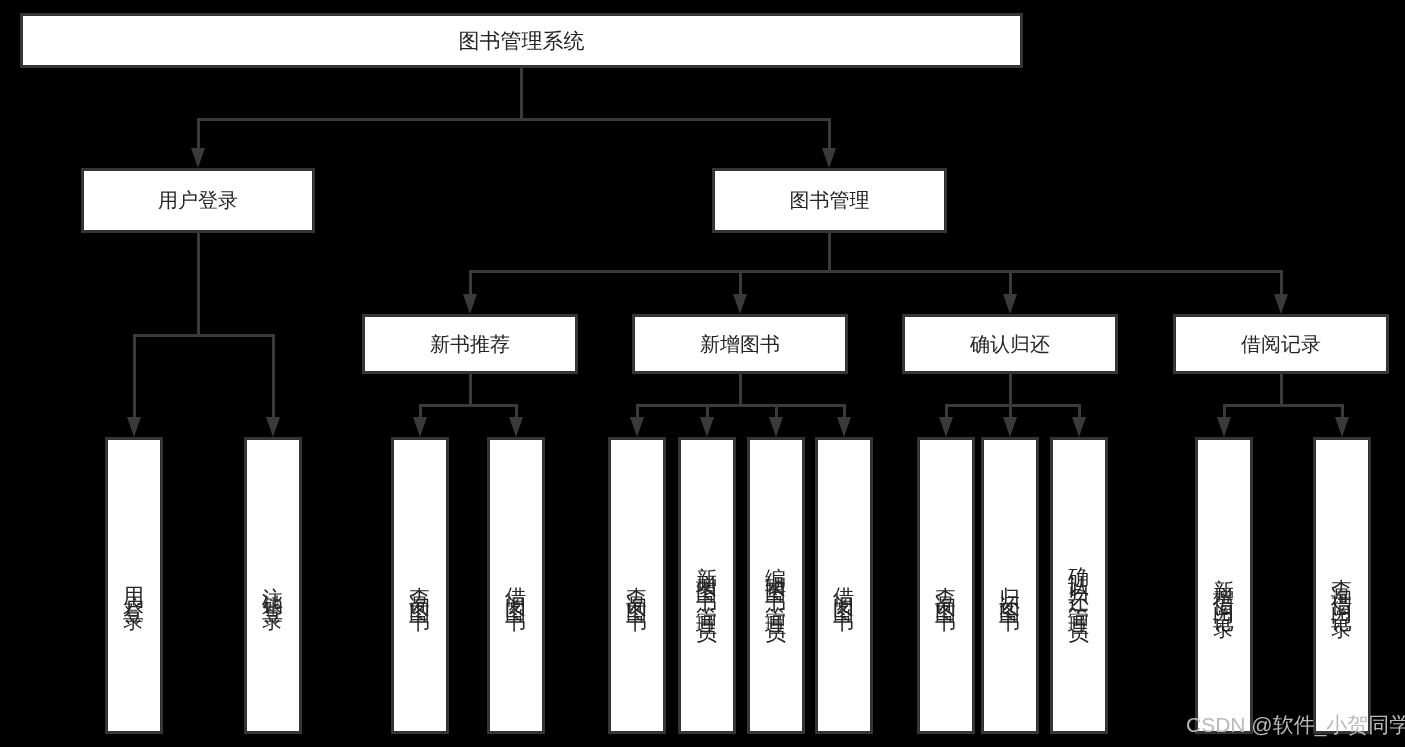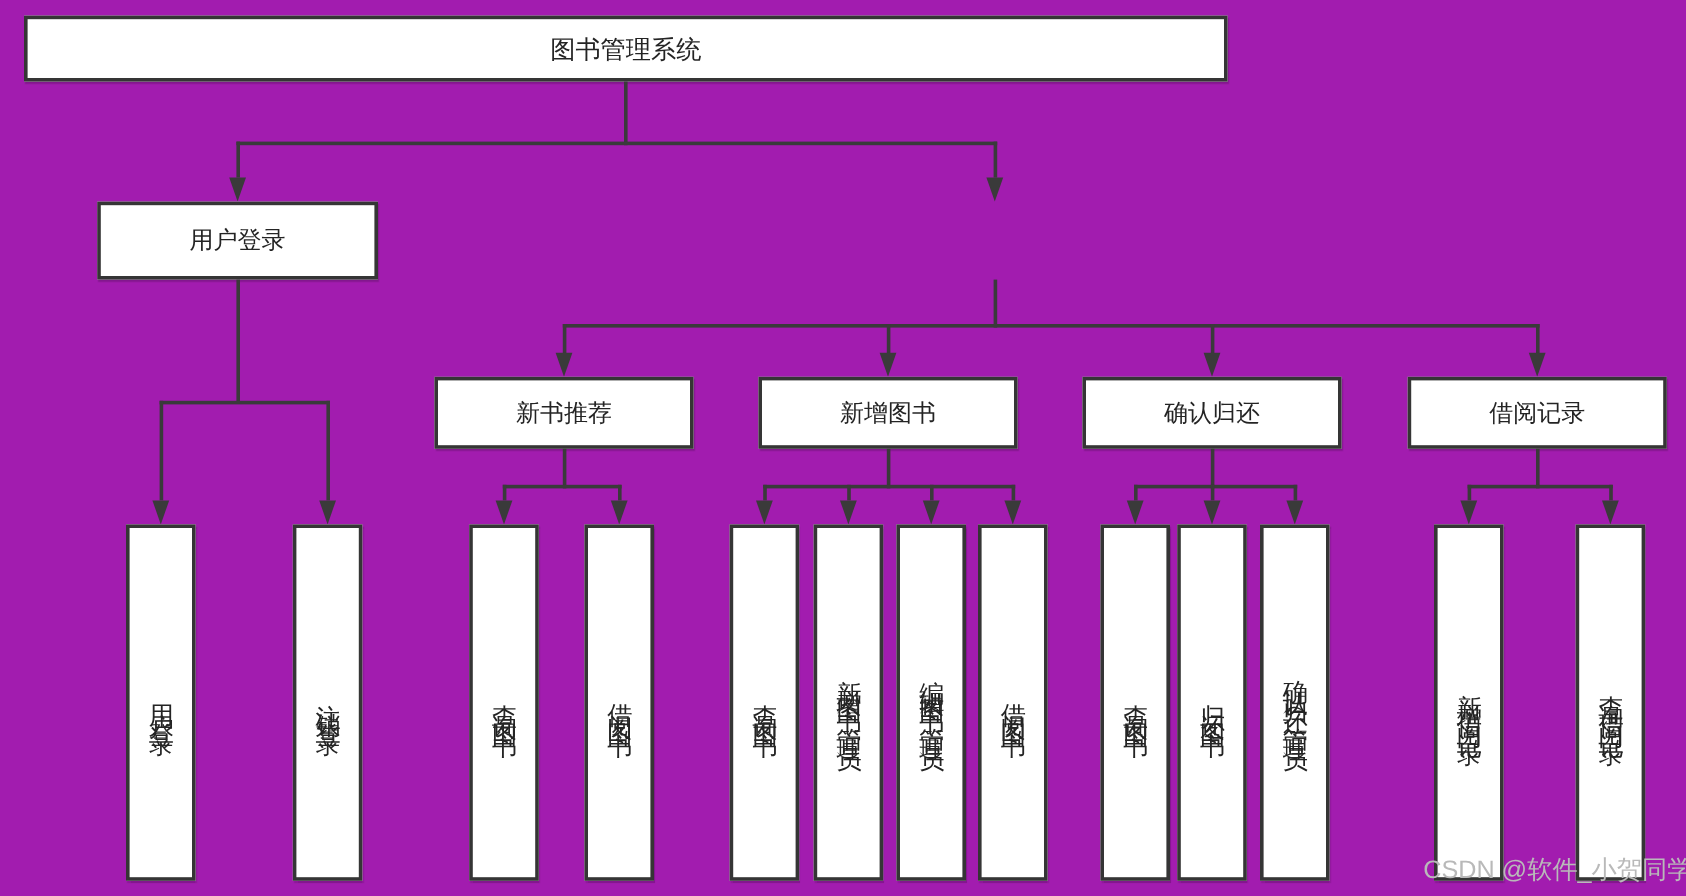--- a/index.html
+++ b/index.html
@@ -1,20 +1,20 @@
 <!DOCTYPE html>
 <html><head>
 <meta charset="utf-8">
 <style>
   html, body { margin: 0; padding: 0; background: #ffffff; }
   .stage {
     position: relative;
     width: 1405px;
     height: 747px;
-    background: #a21caf;
+    background: #000000;
     font-family: "Liberation Sans", sans-serif;
     color: #222222;
     overflow: hidden;
   }
   .box {
     position: absolute;
     box-sizing: border-box;
     border: 3px solid #353535;
     background: #ffffff;
     display: flex;
@@ -65,20 +65,23 @@
   <div class="vline" style="left:520px; top:68px; height:53px;"></div>
   <div class="hline" style="left:197px; top:118px; width:634px;"></div>
 
   <div class="vline" style="left:197px; top:118px; height:30px;"></div>
   <div class="ahead" style="left:191px; top:148px;"></div>
   <div class="vline" style="left:828px; top:118px; height:30px;"></div>
   <div class="ahead" style="left:822px; top:148px;"></div>
 
   <div class="box l2-box" style="left:81px; width:234px;">
     <span>用户登录</span>
+  </div>
+  <div class="box l2-box" style="left:712px; width:235px;">
+    <span>图书管理</span>
   </div>
 
   <div class="vline" style="left:197px; top:233px; height:103px;"></div>
   <div class="hline" style="left:133px; top:334px; width:142px;"></div>
   <div class="vline" style="left:133px; top:334px; height:83px;"></div>
   <div class="ahead" style="left:127px; top:417px;"></div>
   <div class="vline" style="left:272px; top:334px; height:83px;"></div>
   <div class="ahead" style="left:266px; top:417px;"></div>
 
   <div class="vline" style="left:828px; top:233px; height:40px;"></div>

